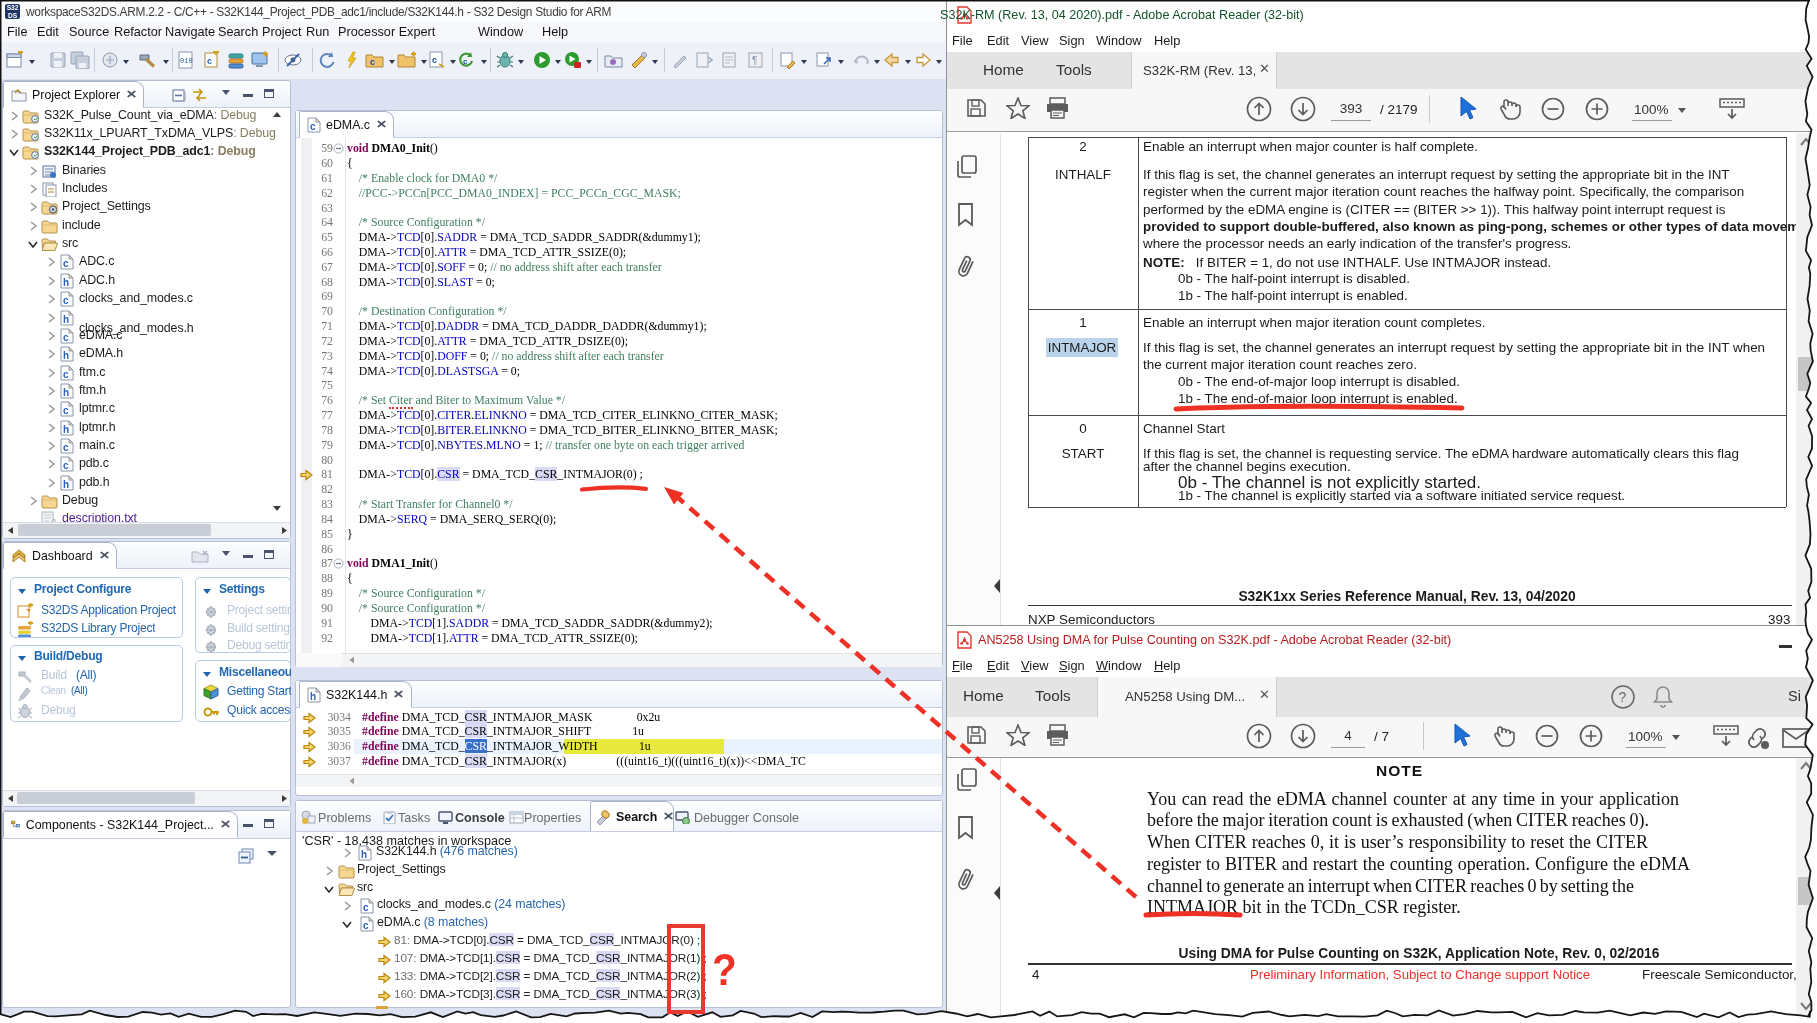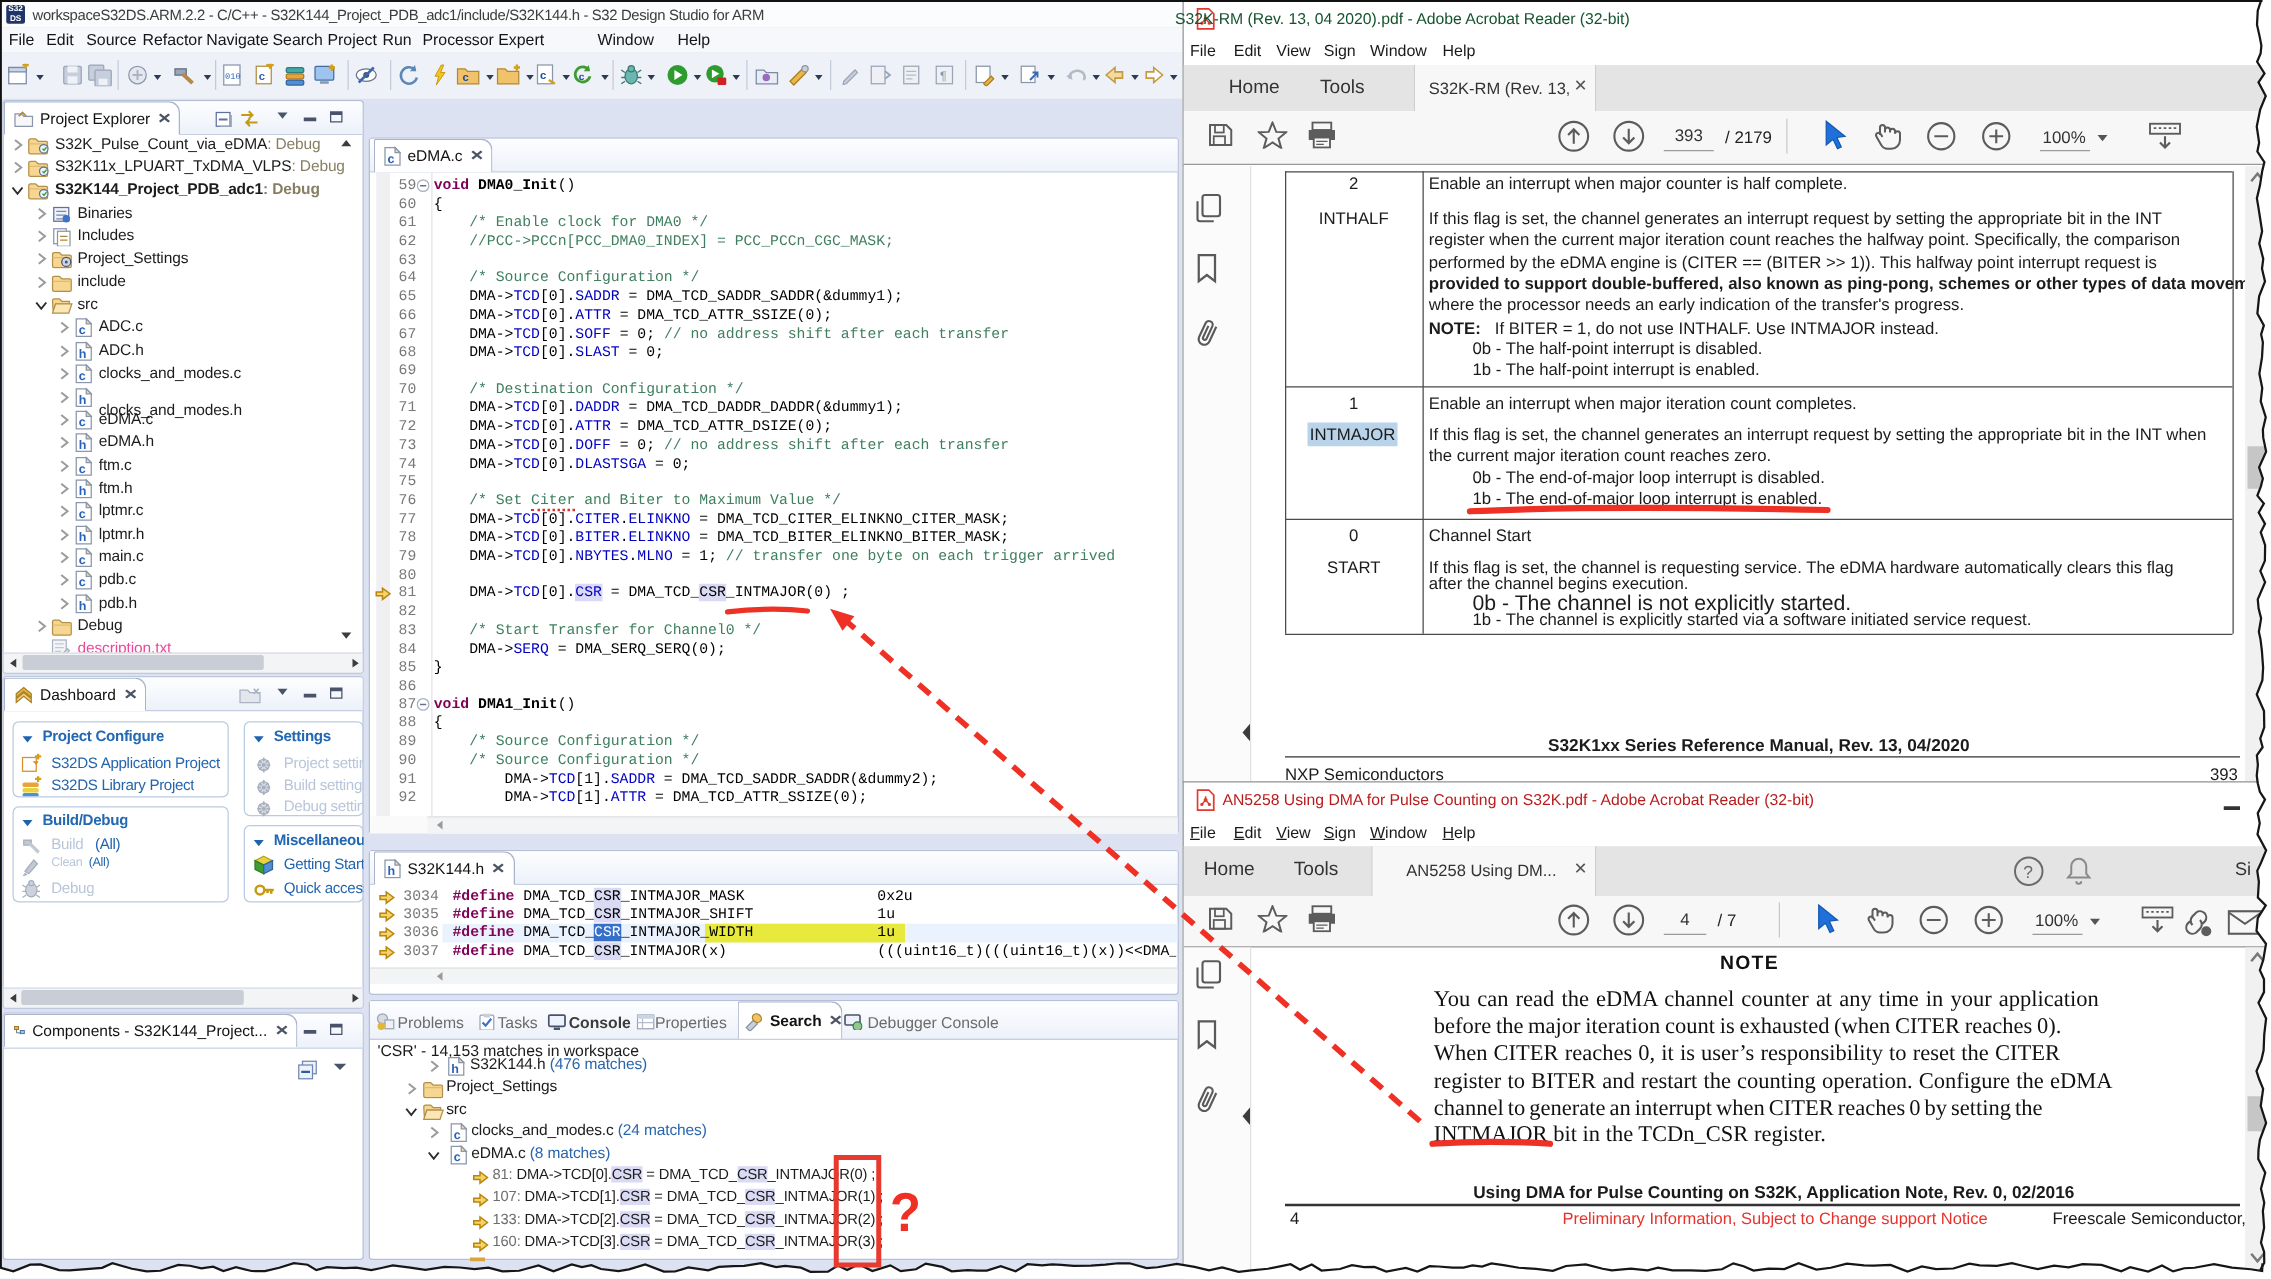--- a/index.html
+++ b/index.html
@@ -8,21 +8,21 @@
 .mrow{font-size:11.75px !important;letter-spacing:-0.08px}
 .panel{position:absolute;background:#fff;border:1px solid #b5bfd6;border-radius:3px;overflow:hidden}
 .tbar{position:absolute;left:0;top:0;right:0;height:27px;background:linear-gradient(#fdfeff,#edf1f9);border-bottom:1px solid #c6cfe2}
 .seltab{position:absolute;top:0;height:27px;background:#fff;border:1px solid #a9b4cc;border-bottom:1px solid #fff;border-radius:2px 9px 0 0;display:flex;align-items:center;padding:0 7px;font-size:12.4px;color:#111;white-space:nowrap}
 .tx{color:#4c5364;font-size:11px;margin-left:7px;font-weight:bold;transform:scaleX(1.25)}
 .ln{color:#787878}
 .kw{color:#7f0055;font-weight:bold}
 .cm{color:#3f7f5f}
 .fl{color:#0000c0}
 .occ{background:#dadaf5}
-pre{font-family:Liberation Mono, monospace;font-size:11.8px;line-height:14.83px;white-space:pre}
+pre{font-family:Liberation Serif, serif;font-size:11.8px;line-height:14.83px;white-space:pre}
 .g{color:#6e6e6e}
 .row{position:absolute;white-space:nowrap;font-size:12.4px;letter-spacing:-0.1px;color:#1c1c1c}
 .deb{color:#877f63}
 .blu{color:#2a66ad}
 .pdftxt{position:absolute;white-space:nowrap;font-size:13.5px;color:#1b1b1b}
 .serif{font-family:"Liberation Serif",serif;font-size:18px;color:#111;position:absolute;white-space:nowrap}
 </style></head><body>
 <div class="abs" style="left:0;top:0;width:947px;height:1023px;background:#dce2f1"></div>
 <div class="abs" style="left:0;top:0;width:947px;height:22px;background:#fbfcfd"></div>
 <div class="abs" style="left:5px;top:4px;width:15px;height:15px;background:#1f3569;border-radius:2px;color:#fff;font-size:6.6px;font-weight:bold;text-align:center;line-height:7.5px;font-family:'Liberation Sans'">S32<br>DS</div>
@@ -410,21 +410,21 @@
 <svg class="abs" style="left:41px;top:493.02500000000003px" width="18" height="16" viewBox="0 0 18 16">
     <path d="M1 4.5 a1.5 1.5 0 0 1 1.5-1.5 h4 l2 2 h6.5 a1 1 0 0 1 1 1 v8 a1 1 0 0 1 -1 1 h-12.5 a1.5 1.5 0 0 1 -1.5 -1.5 z" fill="#f6d690" stroke="#b3904a"></path>
     <path d="M1 7 h15" stroke="#e0bb6d"></path>
   </svg>
 <div class="row" style="left:62px;top:493.02500000000003px">Debug</div>
 <svg class="abs" style="left:41px;top:511.375px" width="15" height="16" viewBox="0 0 15 16">
     <rect x="1" y="1" width="11" height="13" fill="#f4f4f6" stroke="#aab3c4"></rect>
     <path d="M3 4 h7 M3 7 h7 M3 10 h5" stroke="#c2c8d4"></path>
     <path d="M8 13 l5 -5 l1.5 1.5 l-5 5 z" fill="#d8dde8" stroke="#aab3c4"></path>
   </svg>
-<div class="row" style="left:62px;top:511.375px;color:#ec4899">description.txt</div>
+<div class="row" style="left:62px;top:511.375px;color:#4c1d95">description.txt</div>
 <svg class="abs" style="left:271px;top:110px" width="12" height="10">
     <path d="M2 7 L6 2 L10 7" fill="#3c3c3c"></path>
   </svg>
 <svg class="abs" style="left:271px;top:503px" width="12" height="10">
     <path d="M2 3 L6 8 L10 3" fill="#3c3c3c"></path>
   </svg>
 <div class="abs" style="left:3px;top:522px;width:287px;height:16px;background:#f3f4f6;border-top:1px solid #d8dce6"></div>
 <svg class="abs" style="left:6px;top:525px" width="10" height="11">
     <path d="M7 2 L2 5.5 L7 9" fill="#3c3c3c"></path>
   </svg>
@@ -712,21 +712,21 @@
       <ellipse cx="10.5" cy="5.5" rx="3.8" ry="3.2" fill="#f0c26a" stroke="#a97f22" transform="rotate(40 10.5 5.5)"></ellipse>
     </svg>
     <span style="margin-left:4px;font-weight:bold">Search</span>
     <span class="tx">✕</span>
   </div>
 <svg class="abs" style="left:675px;top:810px" width="15" height="14" viewBox="0 0 15 14">
     <rect x="1" y="2" width="12" height="8" rx="1" fill="#eef2fa" stroke="#49536b" stroke-width="1.3"></rect>
     <circle cx="11" cy="11" r="3.5" fill="#8fc98f" stroke="#3a7a42"></circle>
   </svg>
 <div class="abs" style="left:694px;top:811px;font-size:12.6px;color:#6b6b6b;font-weight:normal;white-space:nowrap">Debugger Console</div>
-<div class="abs" style="left:302px;top:834px;font-size:12.6px;color:#1a1a1a">'CSR' - 14,153 matches in workspace</div>
+<div class="abs" style="left:302px;top:834px;font-size:12.6px;color:#1a1a1a">'CSR' - 18,438 matches in workspace</div>
 <div class="abs" style="left:296px;top:831px;width:646px;height:1px;background:#c6cfe2"></div>
 <svg class="abs" style="left:342px;top:847.5px" width="10" height="10" viewBox="0 0 10 10">
     <path d="M3 1 L8 5 L3 9" fill="none" stroke="#9b9b9b" stroke-width="1.6"></path>
   </svg>
 <svg class="abs" style="left:358px;top:844.5px" width="14" height="16" viewBox="0 0 14 16">
     <path d="M1 1 h8 l4 4 v10 h-12 z" fill="#fff" stroke="#8a96aa"></path>
     <path d="M9 1 l4 4 h-4 z" fill="#f0d8a8" stroke="#8a96aa"></path>
     <text x="3" y="13" font-size="10" font-weight="bold" fill="#2a62b8" font-family="Liberation Sans">h</text>
   </svg>
 <div class="row" style="left:376px;top:844.0px">S32K144.h <span class="blu">(476 matches)</span></div>

